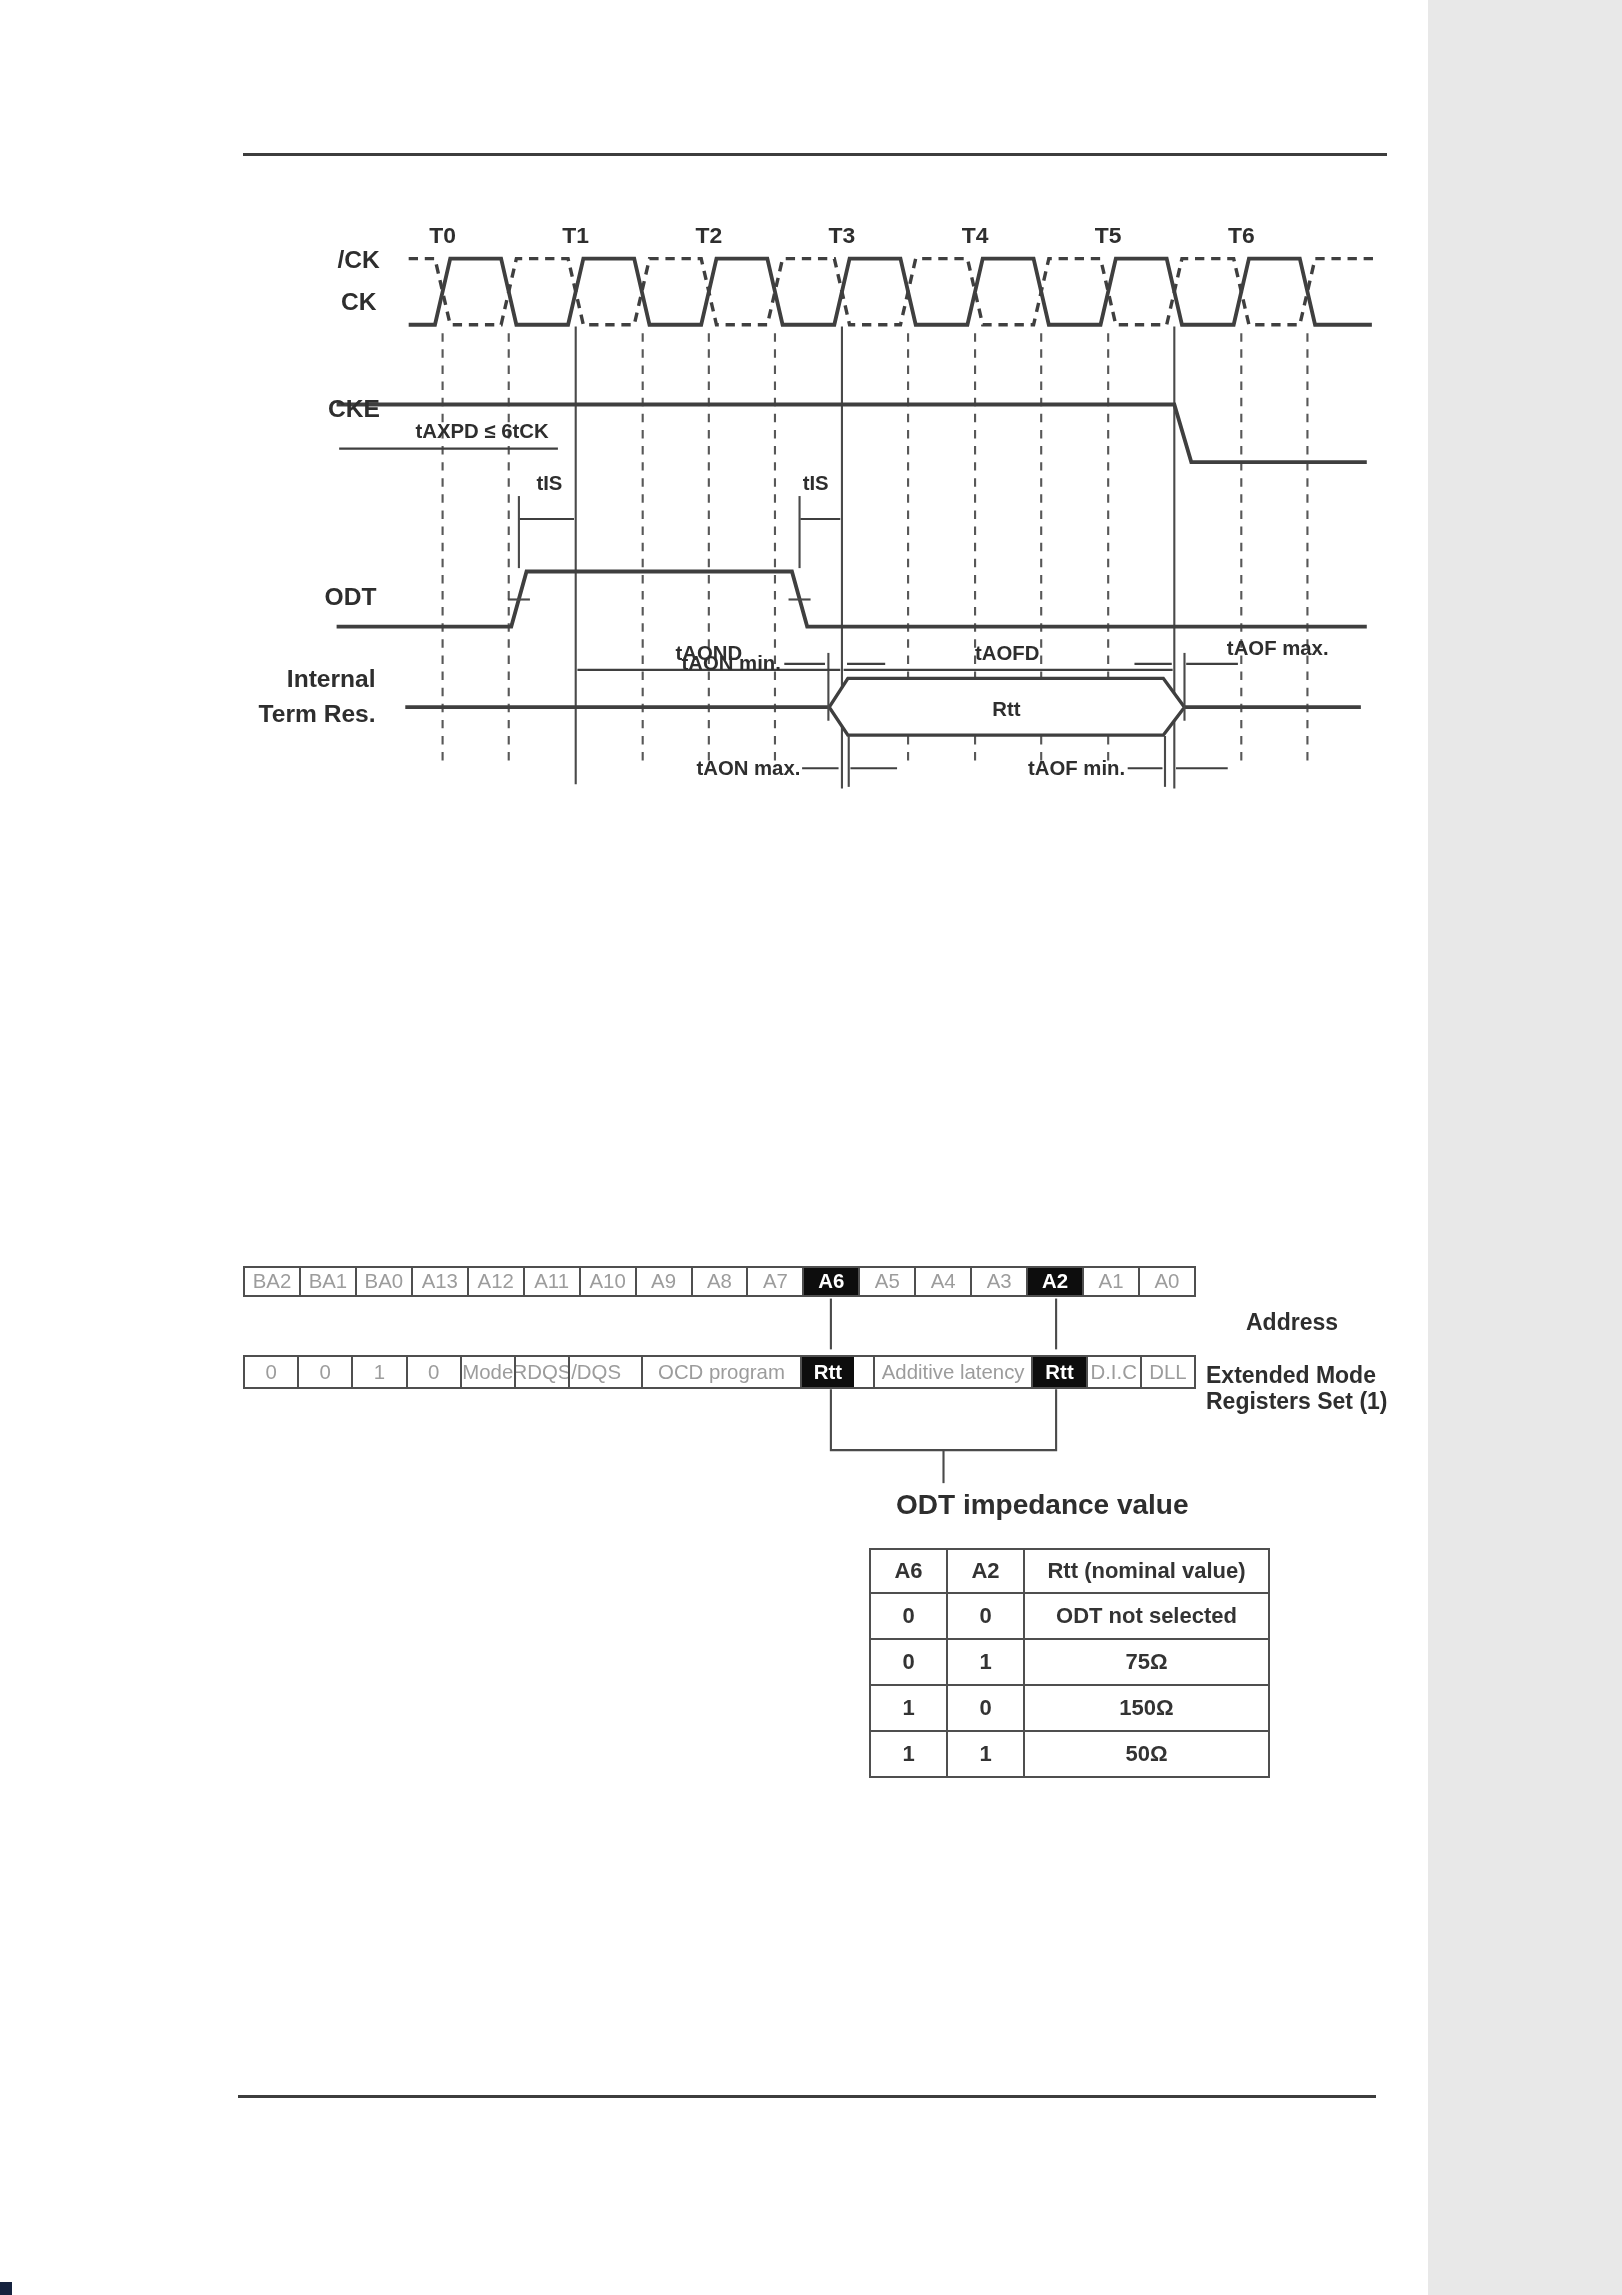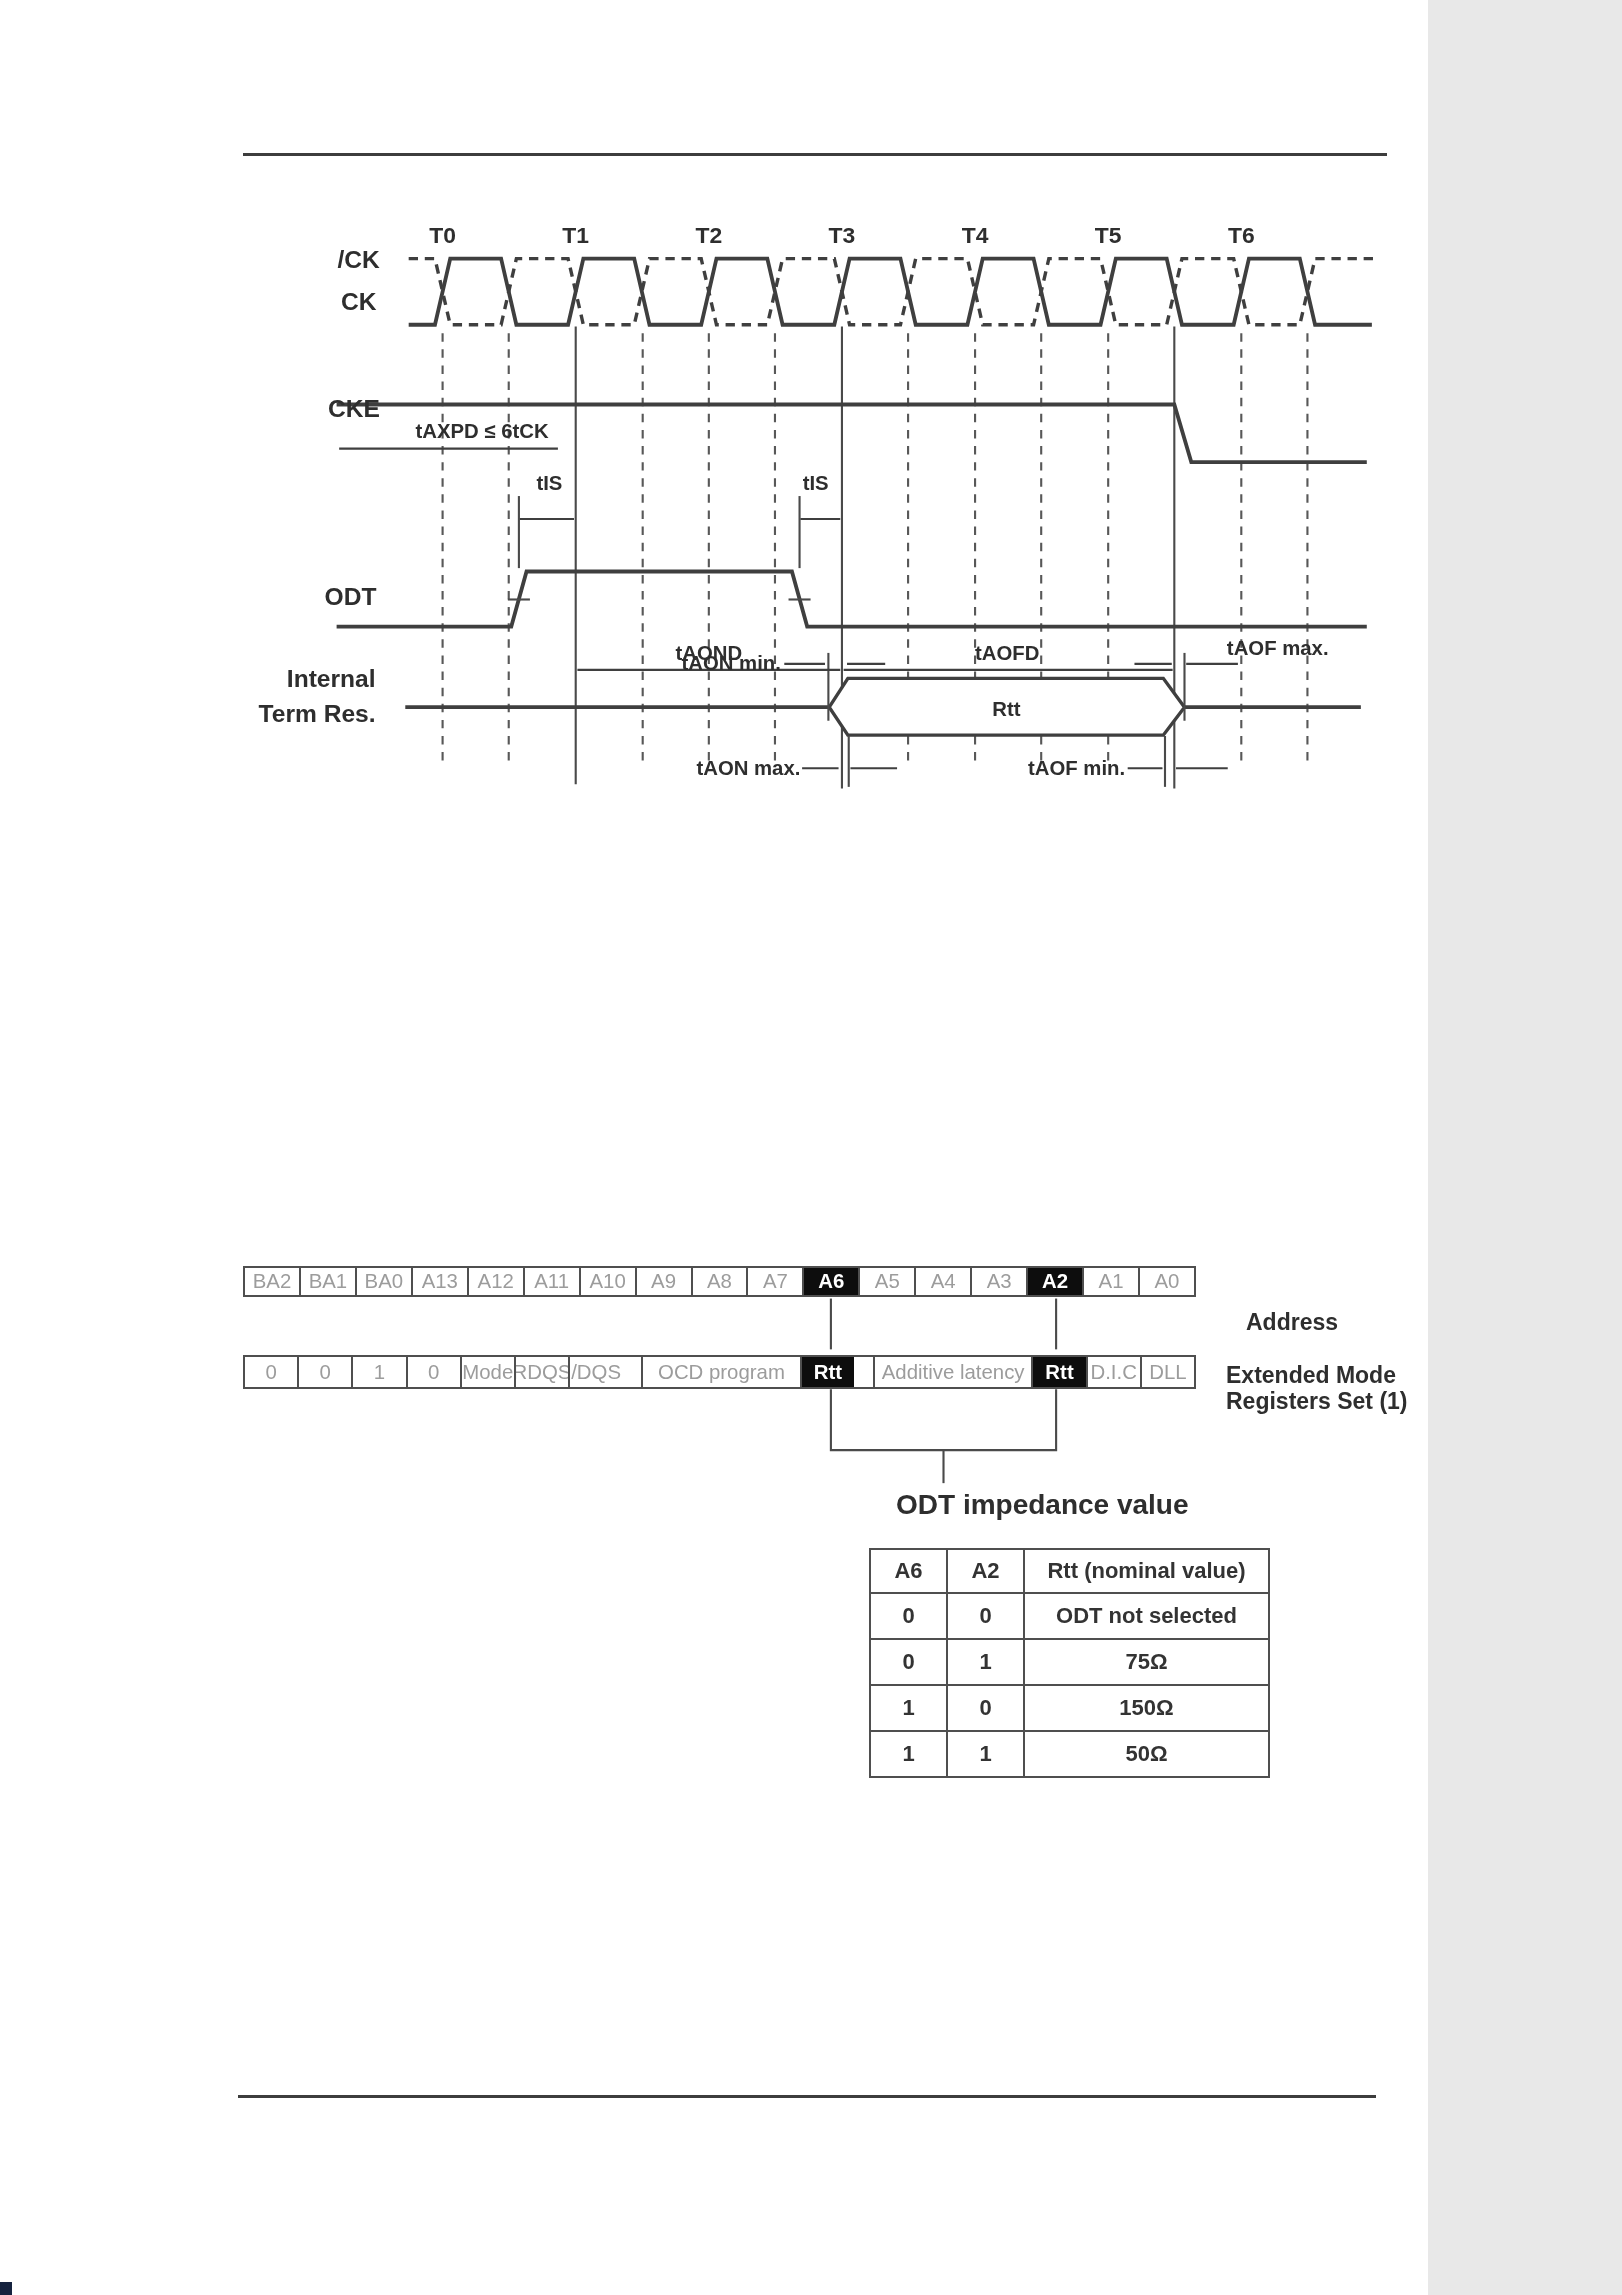--- a/index.html
+++ b/index.html
@@ -166,21 +166,21 @@
     <div class="reg-cell">Mode</div>
     <div class="reg-cell">RDQS</div>
     <div class="reg-cell">/DQS</div>
     <div class="reg-cell w3">OCD program</div>
     <div class="reg-cell black">Rtt</div>
     <div class="reg-cell w3">Additive latency</div>
     <div class="reg-cell black">Rtt</div>
     <div class="reg-cell">D.I.C</div>
     <div class="reg-cell">DLL</div>
   </div>
-  <div class="reg-label" style="left:1206px;top:1362px;margin-left:20px;">
+  <div class="reg-label" style="left:1206px;top:1362px;">
     <div>Extended Mode</div>
     <div>Registers Set (1)</div>
   </div>
 
   <svg width="1622" height="254" viewBox="0 0 1913 300" style="top:1263px;">
     <defs>
       <marker id="ah2" markerUnits="userSpaceOnUse" markerWidth="34" markerHeight="24" refX="0" refY="0" orient="auto">
         <path d="M0,0 L-24,-9 L-24,9 Z" fill="#2e2e2e"></path>
       </marker>
     </defs>

